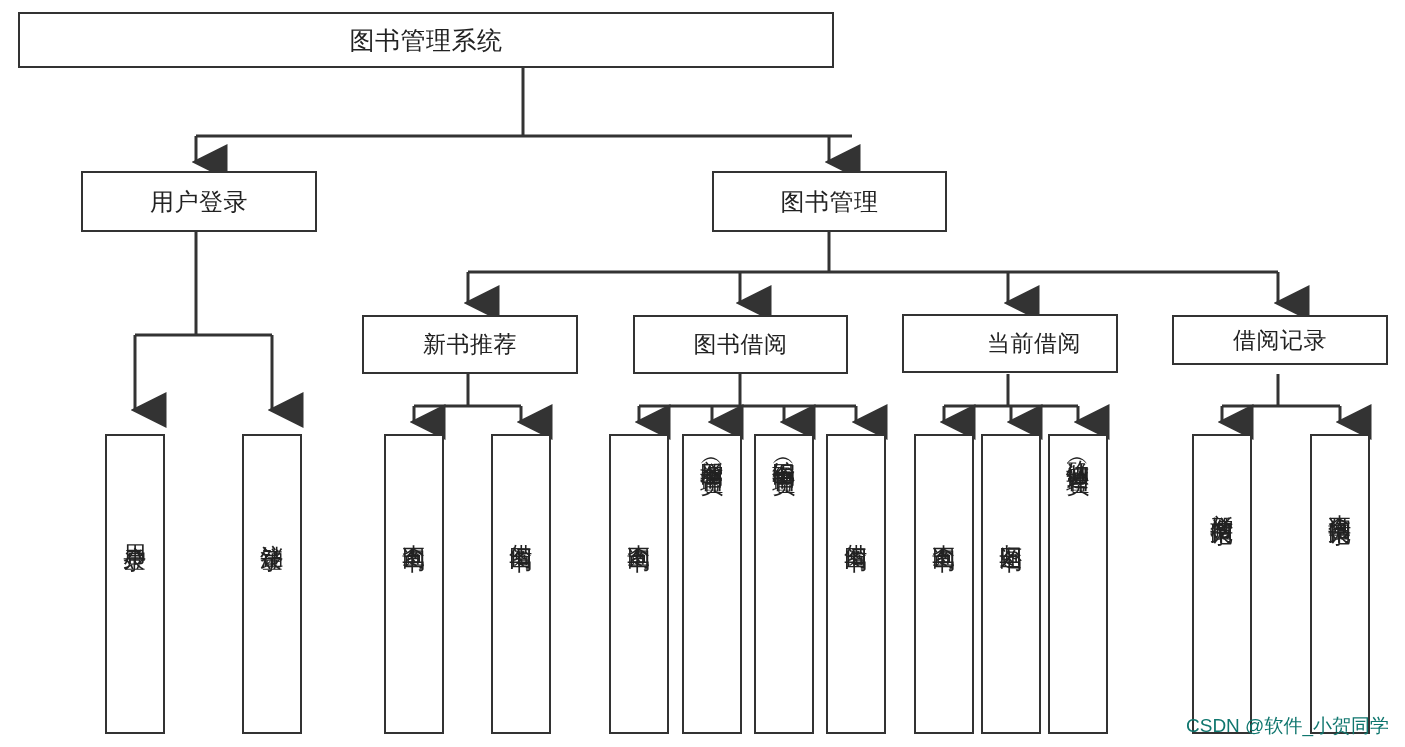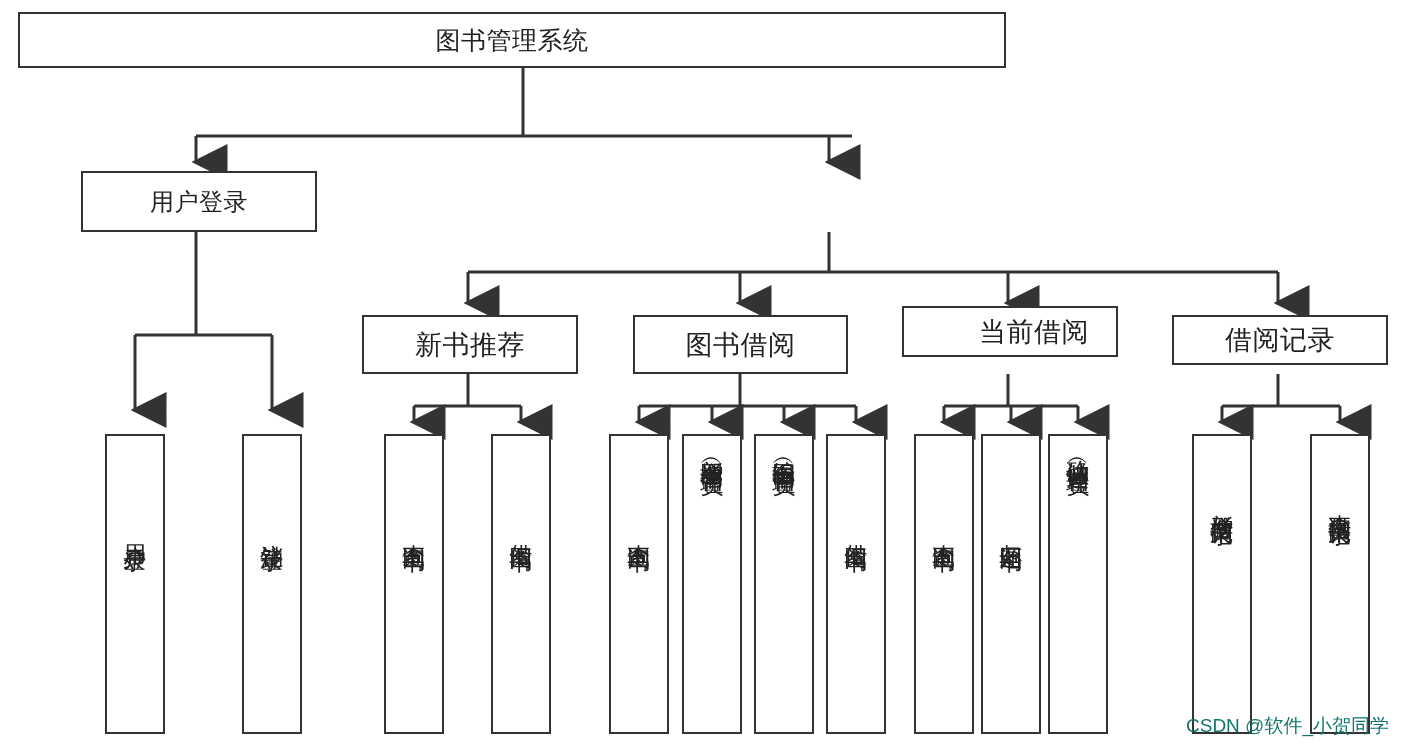--- a/index.html
+++ b/index.html
@@ -35,21 +35,21 @@
     justify-content: center;
     color: #222222;
   }
   .node-label {
     color: #222222;
     letter-spacing: 0.5px;
     white-space: nowrap;
   }
   .node.root .node-label { font-size: 25px; }
   .node.level2 .node-label { font-size: 24px; }
-  .node.level3 .node-label { font-size: 27px; }
+  .node.level3 .node-label { font-size: 23px; }
   .node.leaf {
     align-items: flex-start;
     padding-top: 4px;
   }
   .node.leaf .node-label {
     writing-mode: vertical-rl;
     text-orientation: upright;
     font-size: 23px;
     line-height: 1.16;
     letter-spacing: 2px;
@@ -123,35 +123,38 @@
       <path d="M 1011 406 L 1011 422" marker-end="url(#arrow)"></path>
       <path d="M 1078 406 L 1078 422" marker-end="url(#arrow)"></path>
 
       <path d="M 1278 374 L 1278 406"></path>
       <path d="M 1222 406 L 1340 406"></path>
       <path d="M 1222 406 L 1222 422" marker-end="url(#arrow)"></path>
       <path d="M 1340 406 L 1340 422" marker-end="url(#arrow)"></path>
     </g>
   </svg>
 
-  <div class="node root" style="left:18px; top:12px; width:988px; height:56px;">
+  <div class="node root" style="left:18px; top:12px; width:816px; height:56px;">
     <span class="node-label">图书管理系统</span>
   </div>
 
   <div class="node level2" style="left:81px; top:171px; width:236px; height:61px;">
     <span class="node-label">用户登录</span>
   </div>
+  <div class="node level2" style="left:712px; top:171px; width:235px; height:61px;">
+    <span class="node-label">图书管理</span>
+  </div>
 
   <div class="node level3" style="left:362px; top:315px; width:216px; height:59px;">
     <span class="node-label">新书推荐</span>
   </div>
   <div class="node level3" style="left:633px; top:315px; width:215px; height:59px;text-align:center;">
     <span class="node-label">图书借阅</span>
   </div>
-  <div class="node level3" style="left:902px; top:306px; width:216px; height:51px;padding-left:48px;">
+  <div class="node level3" style="left:902px; top:314px; width:216px; height:59px;padding-left:48px;">
     <span class="node-label">当前借阅</span>
   </div>
   <div class="node level3" style="left:1172px; top:315px; width:216px; height:50px;">
     <span class="node-label">借阅记录</span>
   </div>
 
   <div class="node leaf short" style="left:105px; top:434px; width:60px; height:300px;">
     <span class="node-label">用户登录</span>
   </div>
   <div class="node leaf short" style="left:242px; top:434px; width:60px; height:300px;">

